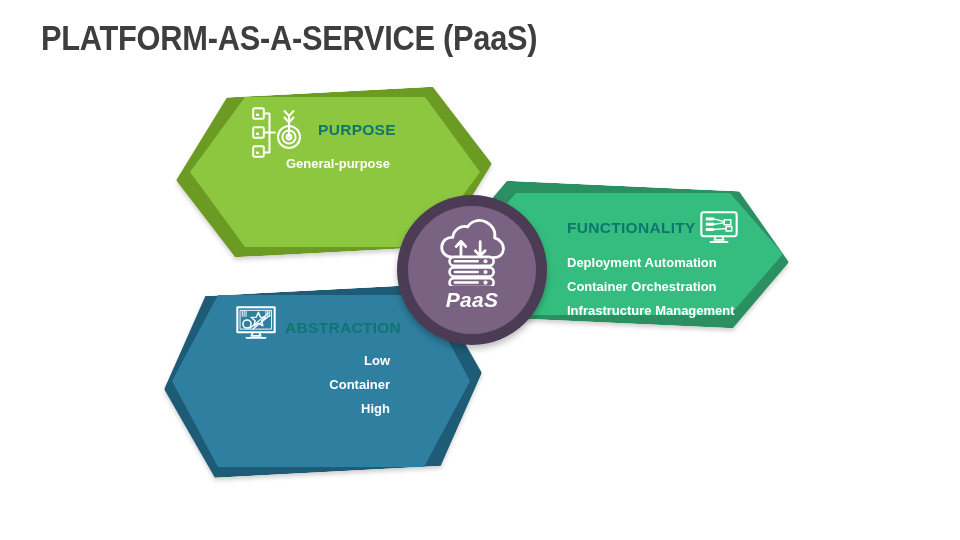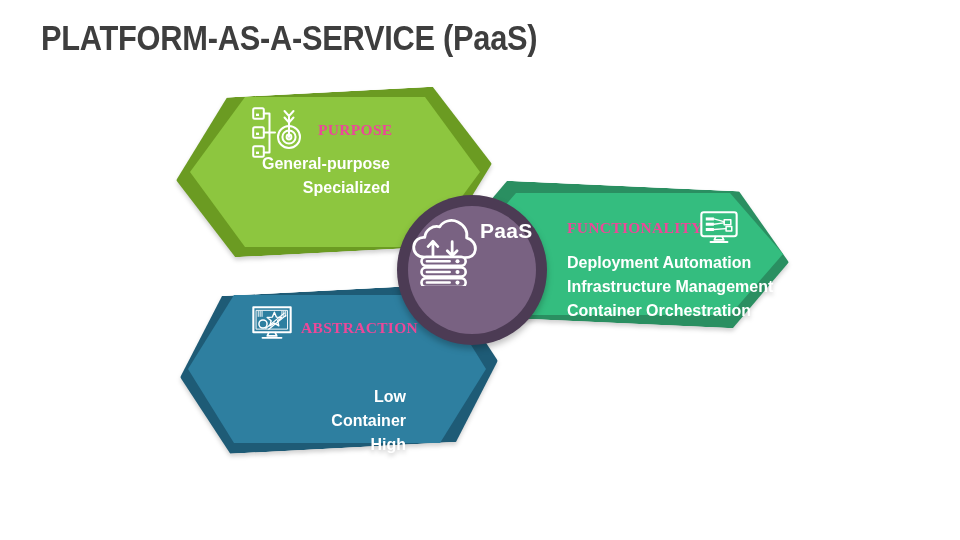--- a/index.html
+++ b/index.html
@@ -25,54 +25,54 @@
   }
   .hex.light { inset:0; }
   .hex.dark  { top:-5px; bottom:-5px; left:-14px; right:-12px; }
 
   #g-purpose       { left:190px; top:97px;  width:290px; height:150px; --d:55px; z-index:2; }
   #g-purpose .dark { transform:rotate(-3deg); }
 
   #g-functionality { left:463px; top:193px; width:320px; height:122px; --d:53px; z-index:1; }
   #g-functionality .dark { top:-7px; bottom:-8px; left:-12px; right:-6px; transform:rotate(2.6deg); }
 
-  #g-abstraction   { left:188px; top:295px; width:298px; height:148px; --d:46px; z-index:3; }
+  #g-abstraction   { left:172px; top:295px; width:298px; height:172px; --d:46px; z-index:3; }
   #g-abstraction .dark { left:-8px; right:-12px; transform:rotate(-3deg); }
 
   
   .hdr {
-    position:absolute; color:#ec4899; font-weight:700; font-size:15.5px;
-    letter-spacing:0.3px; white-space:nowrap;font-family:Liberation Serif, serif;
+    position:absolute; color:#0f766e; font-weight:700; font-size:15.5px;
+    letter-spacing:0.3px; white-space:nowrap;
   }
-  .items { position:absolute; color:#fff; font-weight:600; font-size:16px; }
+  .items { position:absolute; color:#fff; font-weight:600; font-size:13px; }
   .items div { white-space:nowrap; }
   .items.right { text-align:right; }
   .icon { position:absolute; line-height:0; }
 
   #g-purpose .icon  { left:62px;  top:10px; }
   #g-purpose .hdr   { left:128px; top:24px; }
   #g-purpose .items { right:90px; top:55px; line-height:23.5px; }
 
   #g-functionality .hdr   { left:104px; top:26px; }
   #g-functionality .icon  { left:237px; top:18px; }
   #g-functionality .items { left:104px; top:58px; line-height:24px; }
 
   #g-abstraction .icon  { left:64px;  top:11px; }
   #g-abstraction .hdr   { left:113px; top:24px; }
-  #g-abstraction .items { right:80px; top:54px; line-height:24px;margin-top:36px; }
+  #g-abstraction .items { right:80px; top:54px; line-height:24px; }
 
   
   .paas-circle {
     position:absolute; left:397px; top:195px; width:150px; height:150px;
     border-radius:50%; z-index:10; filter:drop-shadow(0 4px 3px rgba(0,0,0,0.25));
   }
   .paas-inner {
     position:absolute; inset:11px; border-radius:50%;
-    display:flex; flex-direction:row; align-items:flex-start;
-    padding-top:11px; box-sizing:border-box;
+    display:flex; flex-direction:column; align-items:center;
+    padding-top:11px; box-sizing:border-box;font-style:italic;
   }
   .paas-label { color:#fff; font-size:21px; font-weight:700; margin-top:2px; letter-spacing:0.3px; }
 
   
   svg.lineart { stroke:#fff; fill:none; stroke-linecap:round; stroke-linejoin:round; }
   .fillwhite { fill:#fff; stroke:none; }
   .fillpurple { fill:#796282; }
 </style>
 </head>
 <body>
@@ -97,21 +97,20 @@
         <circle cx="37" cy="30" r="6.6"></circle>
         <circle cx="37" cy="30" r="2.4"></circle>
         <path d="M37 30 V9"></path>
         <path d="M32.5 4 L37 9 L41.5 4"></path>
         <path d="M32.5 10.5 L37 15.5 L41.5 10.5"></path>
       </svg>
     </span>
     <div class="hdr">PURPOSE</div>
     <div class="items right">
       <div>General-purpose</div>
-      <div>Specialized</div>
     </div>
   </div>
 
   <div class="hexgroup" id="g-functionality">
     <div class="hex dark" style="background-color: rgb(42, 143, 97);"></div>
     <div class="hex light" style="background-color: rgb(52, 189, 127);"></div>
     <div class="hdr">FUNCTIONALITY</div>
     <span class="icon">
       <svg class="lineart" width="38" height="34" viewBox="0 0 40 36" stroke-width="2.2">
         <rect x="1.3" y="1.3" width="37.4" height="25.4" rx="2.6"></rect>
@@ -120,22 +119,22 @@
         <rect class="fillwhite" x="6" y="18" width="8.6" height="3.2"></rect>
         <path d="M14.6 8.4 L25.2 11.3 M14.6 14 L25.2 12.6 M14.6 19.6 L27.2 18.6" stroke-width="1.4"></path>
         <rect x="25.5" y="9.2" width="7" height="5.4" stroke-width="1.6"></rect>
         <rect x="27.5" y="16.4" width="6" height="4.8" stroke-width="1.6"></rect>
         <path d="M16.6 27.2 L15 30.6 H25 L23.4 27.2" stroke-width="1.8"></path>
         <line x1="11" y1="32.8" x2="29" y2="32.8" stroke-width="2"></line>
       </svg>
     </span>
     <div class="items">
       <div>Deployment Automation</div>
+      <div>Container Orchestration</div>
       <div>Infrastructure Management</div>
-      <div>Container Orchestration</div>
     </div>
   </div>
 
   <div class="hexgroup" id="g-abstraction">
     <div class="hex dark" style="background-color: rgb(30, 91, 118);"></div>
     <div class="hex light" style="background-color: rgb(46, 127, 160);"></div>
     <span class="icon">
       <svg class="lineart" width="40" height="36" viewBox="0 0 42 38" stroke-width="2.2">
         <rect x="1.3" y="1.3" width="39.4" height="26.4"></rect>
         <rect x="4.6" y="4.6" width="32.8" height="19.8" stroke-width="1"></rect>

